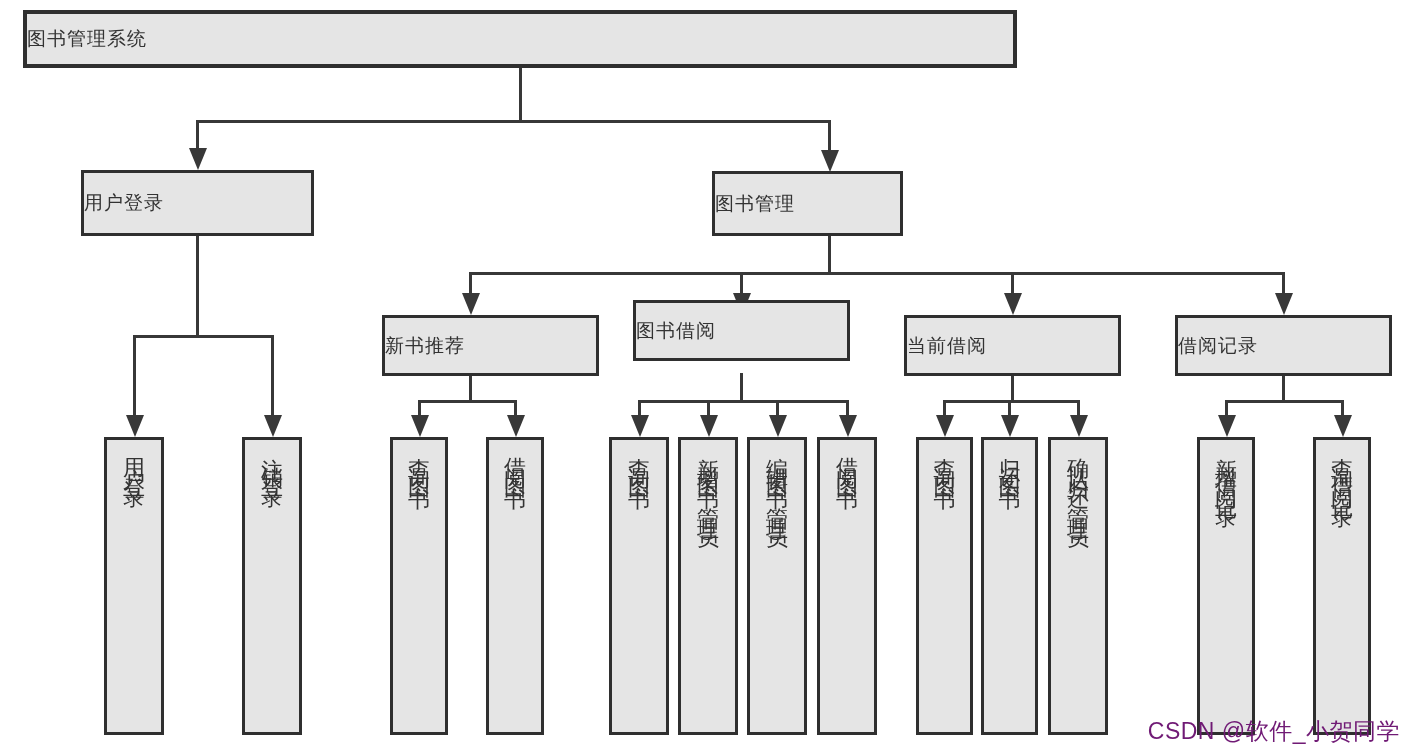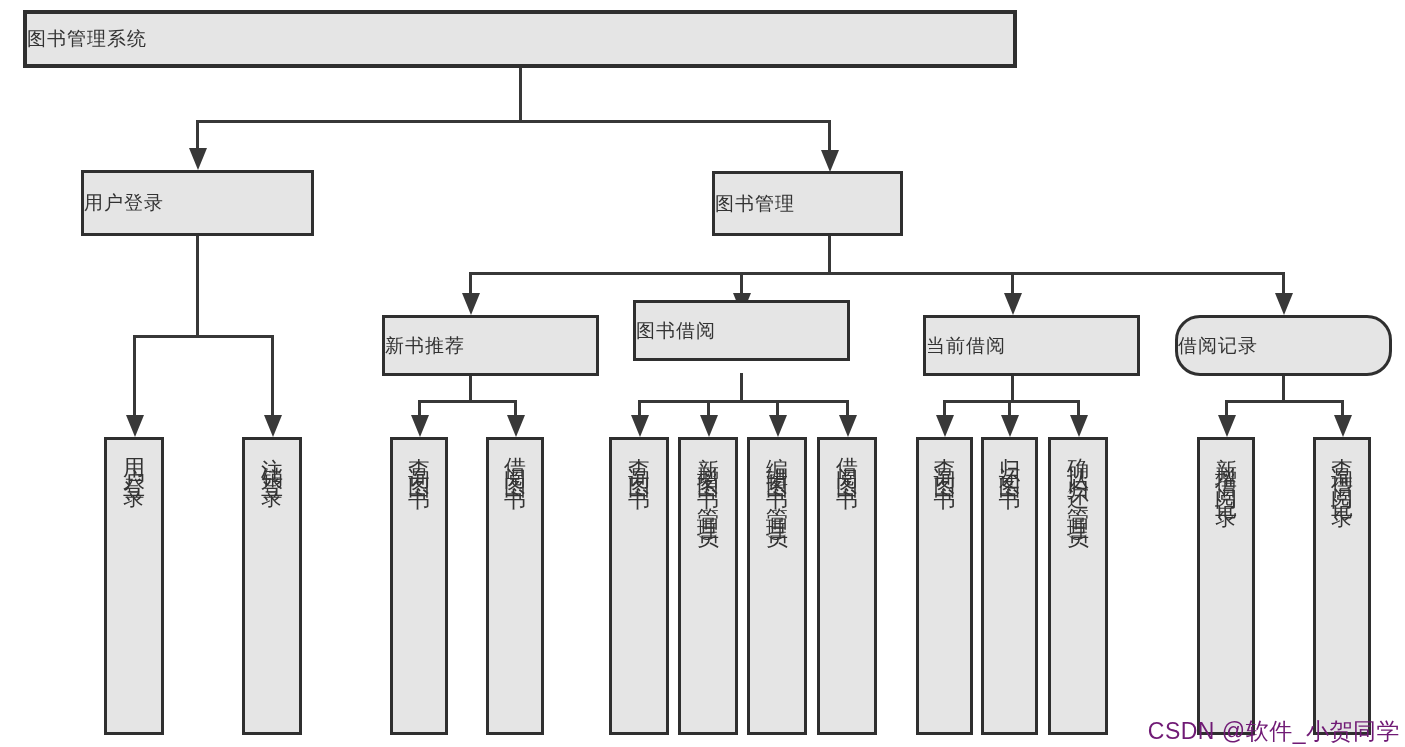--- a/index.html
+++ b/index.html
@@ -108,24 +108,24 @@
   <div class="box l2" style="left:712px; top:171px; width:191px; height:65px;">
     <span>图书管理</span>
   </div>
 
   <div class="box l3" style="left:382px; top:315px; width:217px; height:61px;">
     <span>新书推荐</span>
   </div>
   <div class="box l3" style="left:633px; top:300px; width:217px; height:61px;">
     <span>图书借阅</span>
   </div>
-  <div class="box l3" style="left:904px; top:315px; width:217px; height:61px;margin-left:19px;">
+  <div class="box l3" style="left:904px; top:315px; width:217px; height:61px;">
     <span>当前借阅</span>
   </div>
-  <div class="box l3" style="left:1175px; top:315px; width:217px; height:61px;border-radius:25px;">
+  <div class="box l3" style="left:1175px; top:315px; width:217px; height:61px;">
     <span>借阅记录</span>
   </div>
 
   <div class="box leaf" style="left:104px; top:437px; width:60px; height:298px;">
     <span>用户登录</span>
   </div>
   <div class="box leaf" style="left:242px; top:437px; width:60px; height:298px;">
     <span>注销登录</span>
   </div>
 

